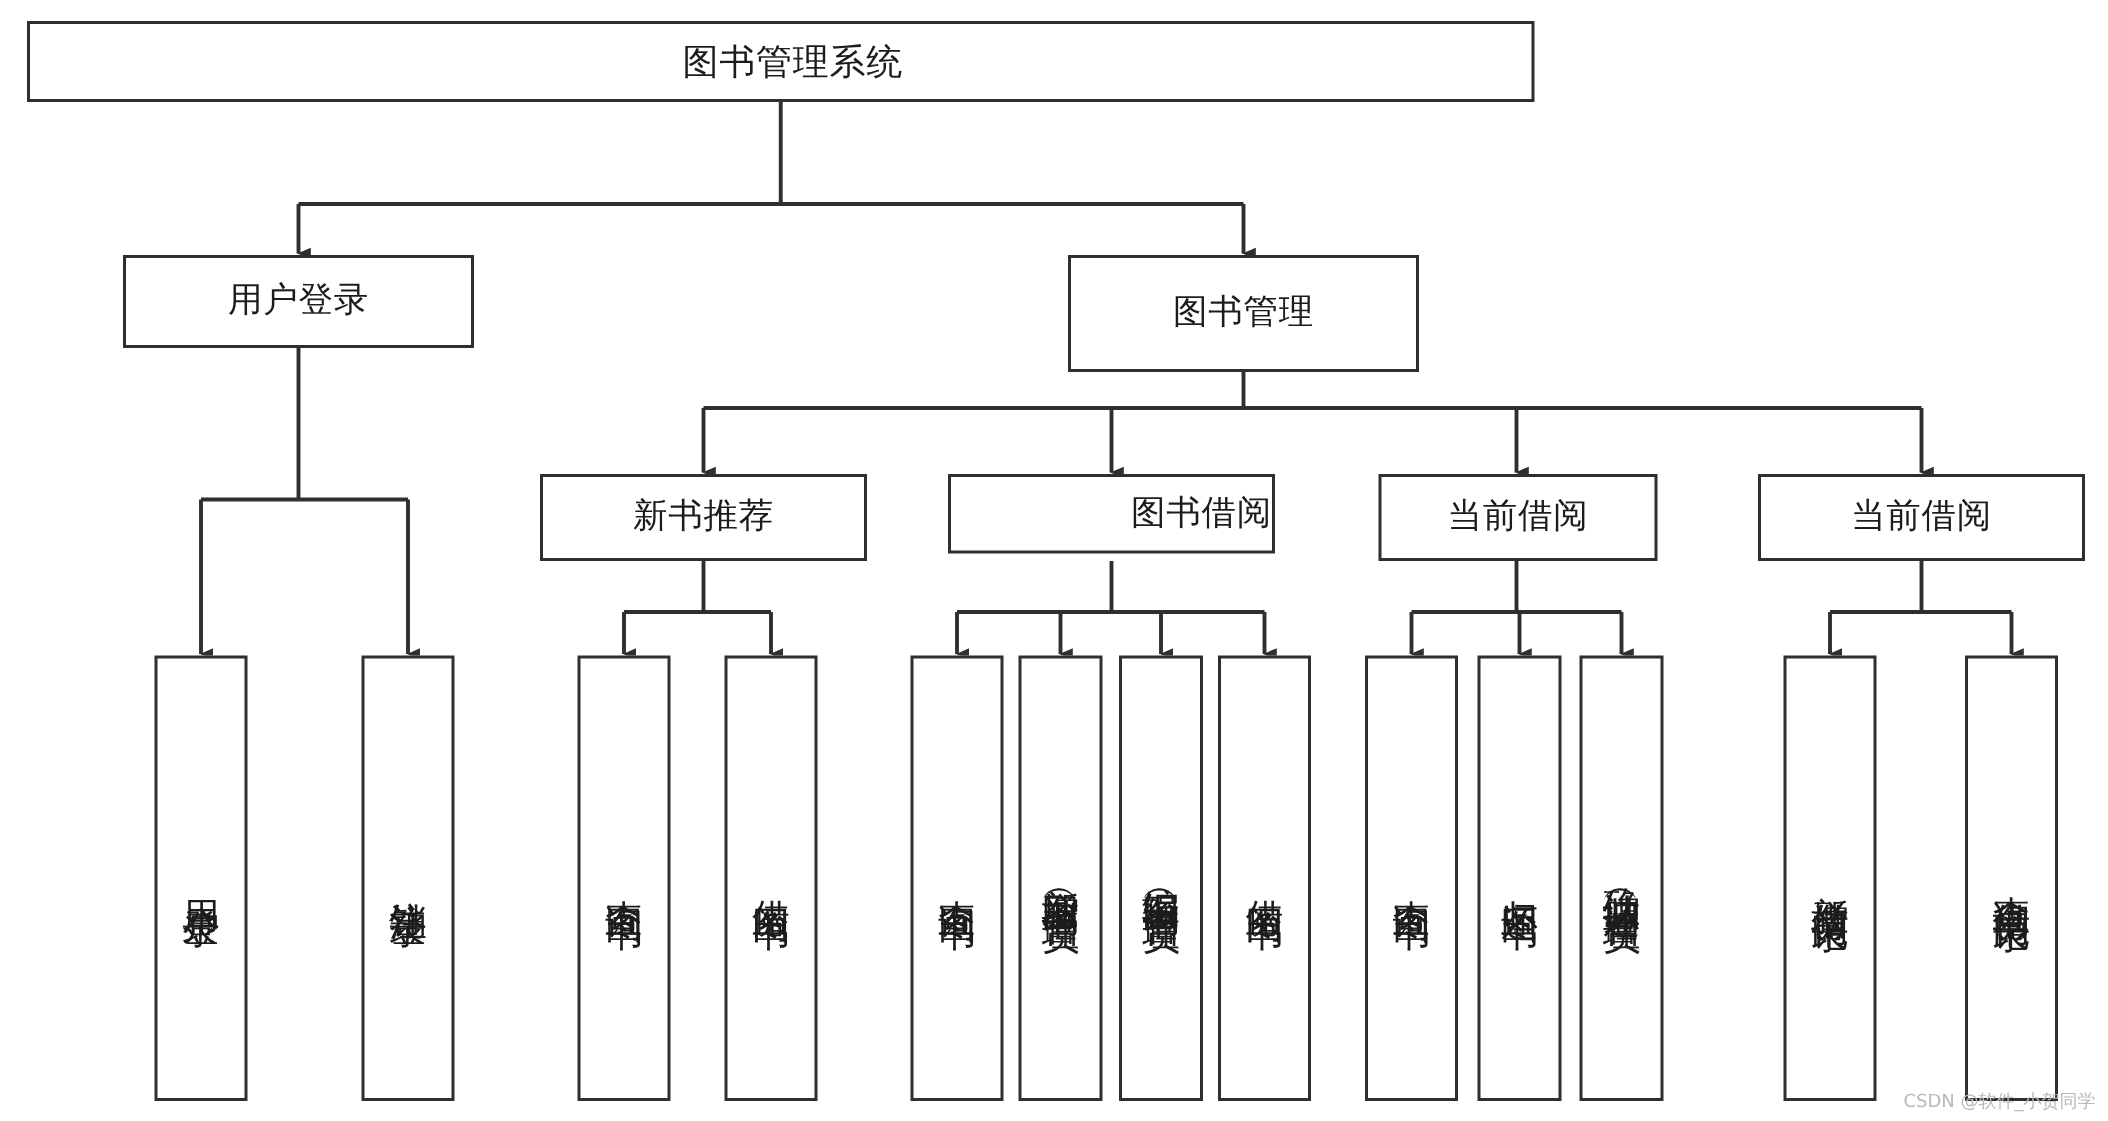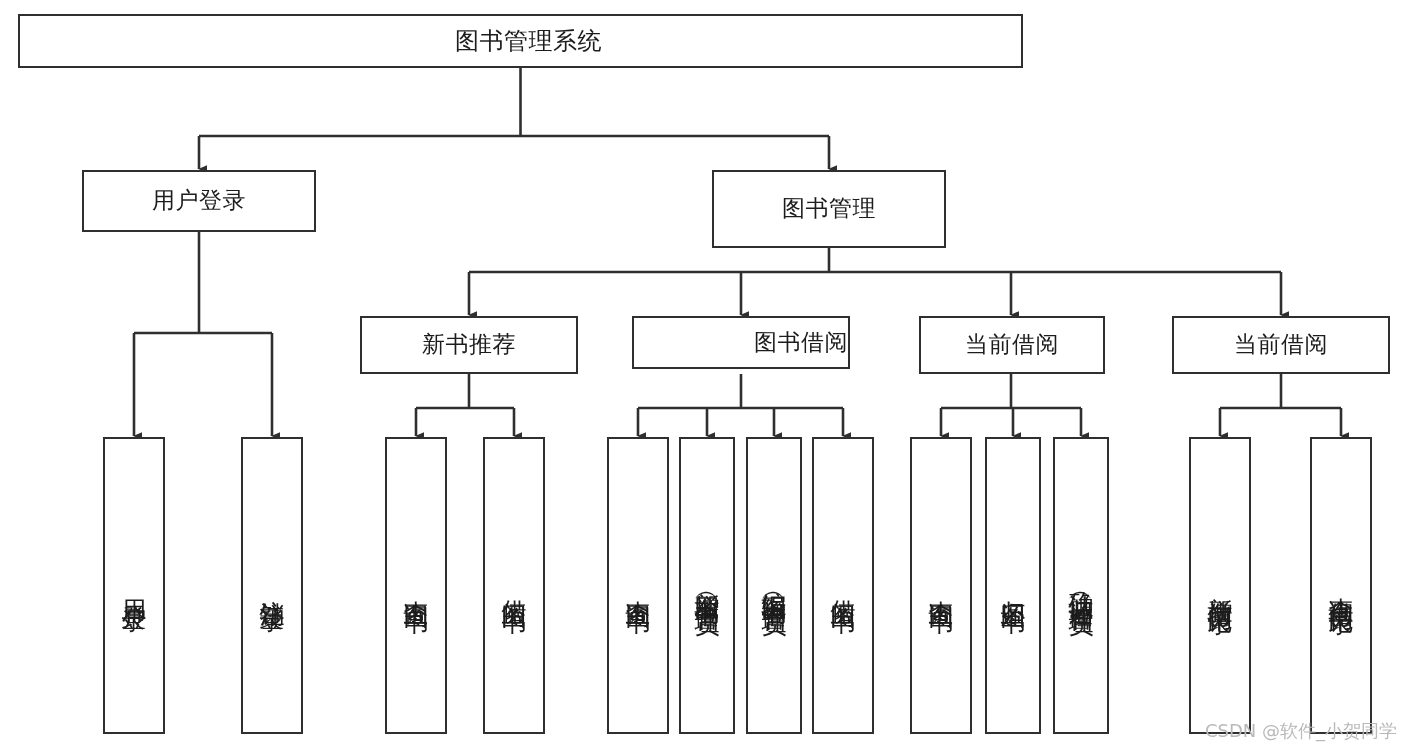--- a/index.html
+++ b/index.html
@@ -57,21 +57,21 @@
     line-height: 1.0;
     text-align: center;
   }
   .node-root .node-label {
     font-size: 24px;
   }
   #watermark {
     position: absolute;
     right: 8px;
     bottom: 4px;
-    font-size: 18px;
+    font-size: 12px;
     color: #b9b9b9;
     font-family: "DejaVu Sans", "Liberation Sans", sans-serif;
     white-space: nowrap;
     pointer-events: none;
   }
 </style>
 </head>
 <body>
 
 <div id="diagram-canvas">

